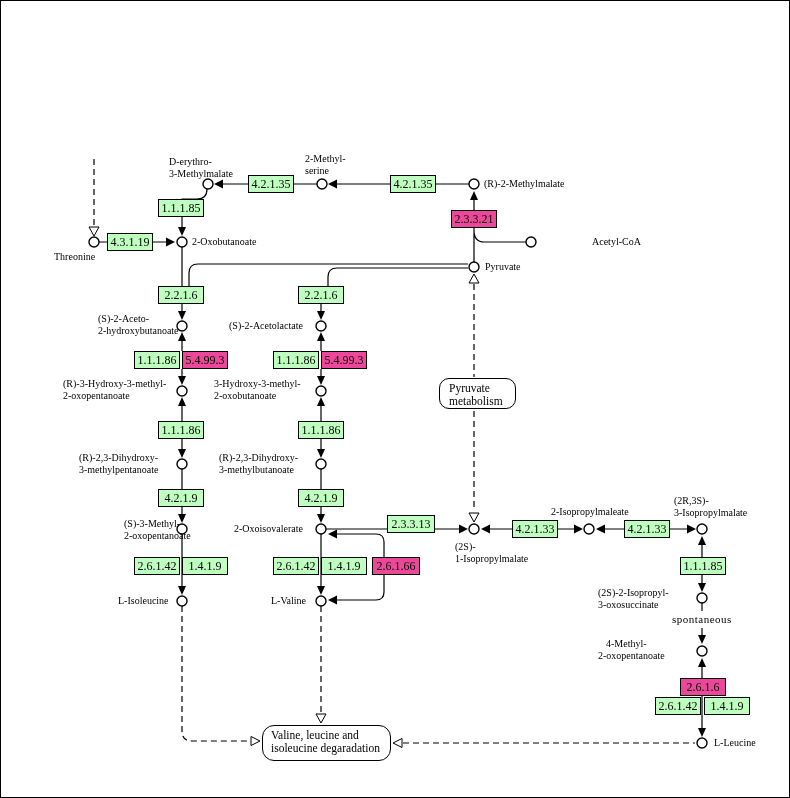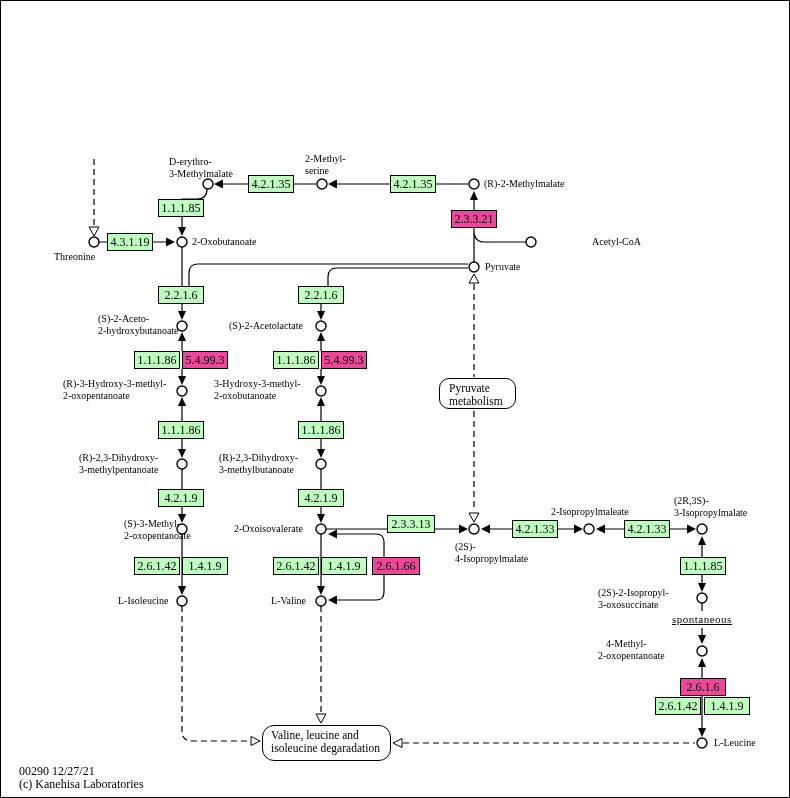--- a/index.html
+++ b/index.html
@@ -7,21 +7,21 @@
         font-family:"Liberation Serif",serif;color:#000;overflow:hidden;}
   svg.net{position:absolute;left:0;top:0;}
   .titlebox{position:absolute;left:38px;top:45px;width:388px;height:27px;border:2px solid #000;box-sizing:border-box;
         text-align:center;line-height:23px;font-size:13.5px;letter-spacing:.5px;word-spacing:5px;background:#fff;}
   .ebox{position:absolute;width:46px;height:18px;box-sizing:border-box;border:1px solid #000;background:#bfffbf;
         text-align:center;font-size:12px;line-height:16px;white-space:nowrap;}
   .ebox.white{background:#ec4899;}
   .plink{position:absolute;box-sizing:border-box;border:1.5px solid #000;border-radius:10px;background:#fff;
         font-size:11.5px;line-height:12.5px;padding:3px 4px 2px 9px;}
   .lbl{position:absolute;font-size:10px;line-height:11.5px;white-space:nowrap;}
-  .spont{position:absolute;font-size:11px;text-decoration:underline;letter-spacing:.5px;}
+  .spont{position:absolute;font-size:11px;letter-spacing:.5px;}
   .footer{position:absolute;left:18px;top:764px;font-size:12px;line-height:13px;}
 </style>
 </head>
 <body>
 
 <div class="page">
 
   <svg class="net" width="790" height="798" viewBox="0 0 790 798">
 
     <g stroke="#000" stroke-width="1.2" fill="none">
@@ -177,27 +177,23 @@
   <div class="lbl" style="left:97px;top:312px;"><span>(S)-2-Aceto-</span><br><span>2-hydroxybutanoate</span></div>
   <div class="lbl" style="left:228px;top:319px;">(S)-2-Acetolactate</div>
   <div class="lbl" style="left:62px;top:377px;"><span>(R)-3-Hydroxy-3-methyl-</span><br><span>2-oxopentanoate</span></div>
   <div class="lbl" style="left:213px;top:377px;"><span>3-Hydroxy-3-methyl-</span><br><span>2-oxobutanoate</span></div>
   <div class="lbl" style="left:78px;top:451px;"><span>(R)-2,3-Dihydroxy-</span><br><span>3-methylpentanoate</span></div>
   <div class="lbl" style="left:218px;top:451px;"><span>(R)-2,3-Dihydroxy-</span><br><span>3-methylbutanoate</span></div>
   <div class="lbl" style="left:95px;top:517px;margin-left:28px;"><span>(S)-3-Methyl-</span><br><span>2-oxopentanoate</span></div>
   <div class="lbl" style="left:233px;top:522px;">2-Oxoisovalerate</div>
   <div class="lbl" style="left:117px;top:594px;">L-Isoleucine</div>
   <div class="lbl" style="left:270px;top:594px;text-align:right;">L-Valine</div>
-  <div class="lbl" style="left:454px;top:540px;"><span>(2S)-</span><br><span>4-Isopropylmalate</span></div>
+  <div class="lbl" style="left:454px;top:540px;"><span>(2S)-</span><br><span>1-Isopropylmalate</span></div>
   <div class="lbl" style="left:550px;top:505px;">2-Isopropylmaleate</div>
   <div class="lbl" style="left:673px;top:494px;"><span>(2R,3S)-</span><br><span>3-Isopropylmalate</span></div>
   <div class="lbl" style="left:597px;top:586px;"><span>(2S)-2-Isopropyl-</span><br><span>3-oxosuccinate</span></div>
   <div class="lbl" style="left:597px;top:637px;"><span style="margin-left:8px;">4-Methyl-</span><br><span>2-oxopentanoate</span></div>
   <div class="lbl" style="left:713px;top:736px;">L-Leucine</div>
 
   <div class="spont" style="left:671px;top:612px;">spontaneous</div>
 
-  <div class="footer">
-    <div>00290 12/27/21</div>
-    <div>(c) Kanehisa Laboratories</div>
-  </div>
 
 </div>
 
 </body></html>

